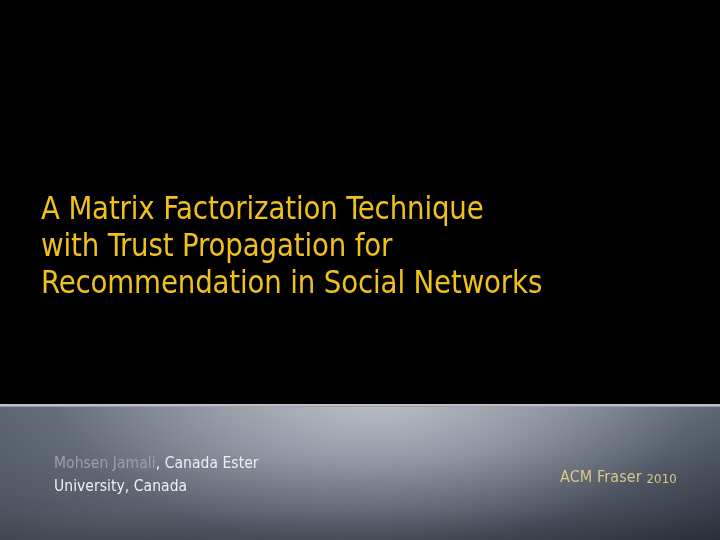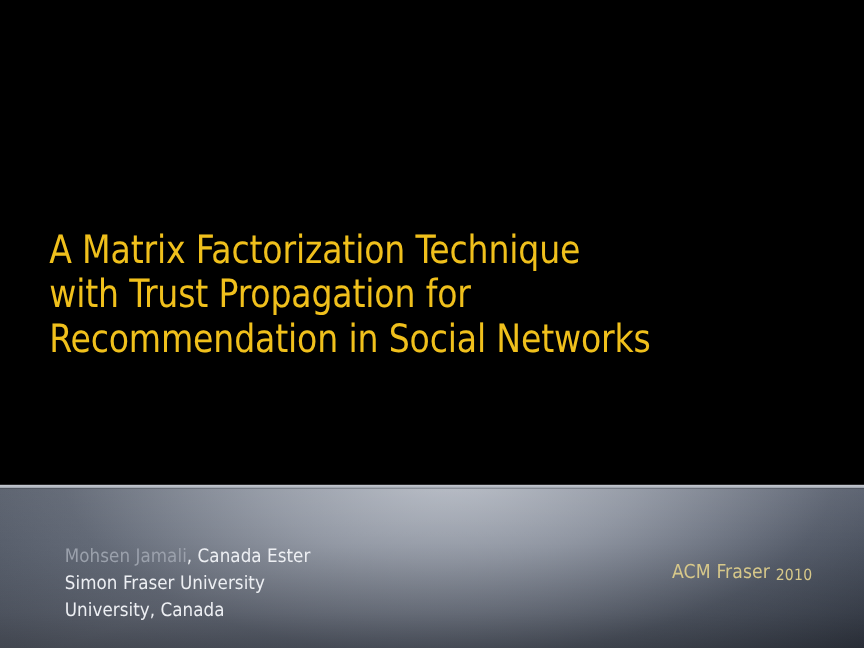--- a/index.html
+++ b/index.html
@@ -149,21 +149,20 @@
       <span class="title-line">Recommendation in Social Networks</span>
     </div>
   </div>
 
   <div class="divider"></div>
 
   <div class="footer-panel">
 
     <div class="author-block">
       <span class="author-line"><span class="author-name-muted">Mohsen Jamali</span><span>, Canada Ester</span></span>
-      <span class="author-line">Simon Fraser University</span>
       <span class="author-line">University, Canada</span>
     </div>
 
     <div class="conference"><span>ACM Fraser</span> <span class="year">2010</span></div>
 
   </div>
 
 </div>
 
 </body></html>

